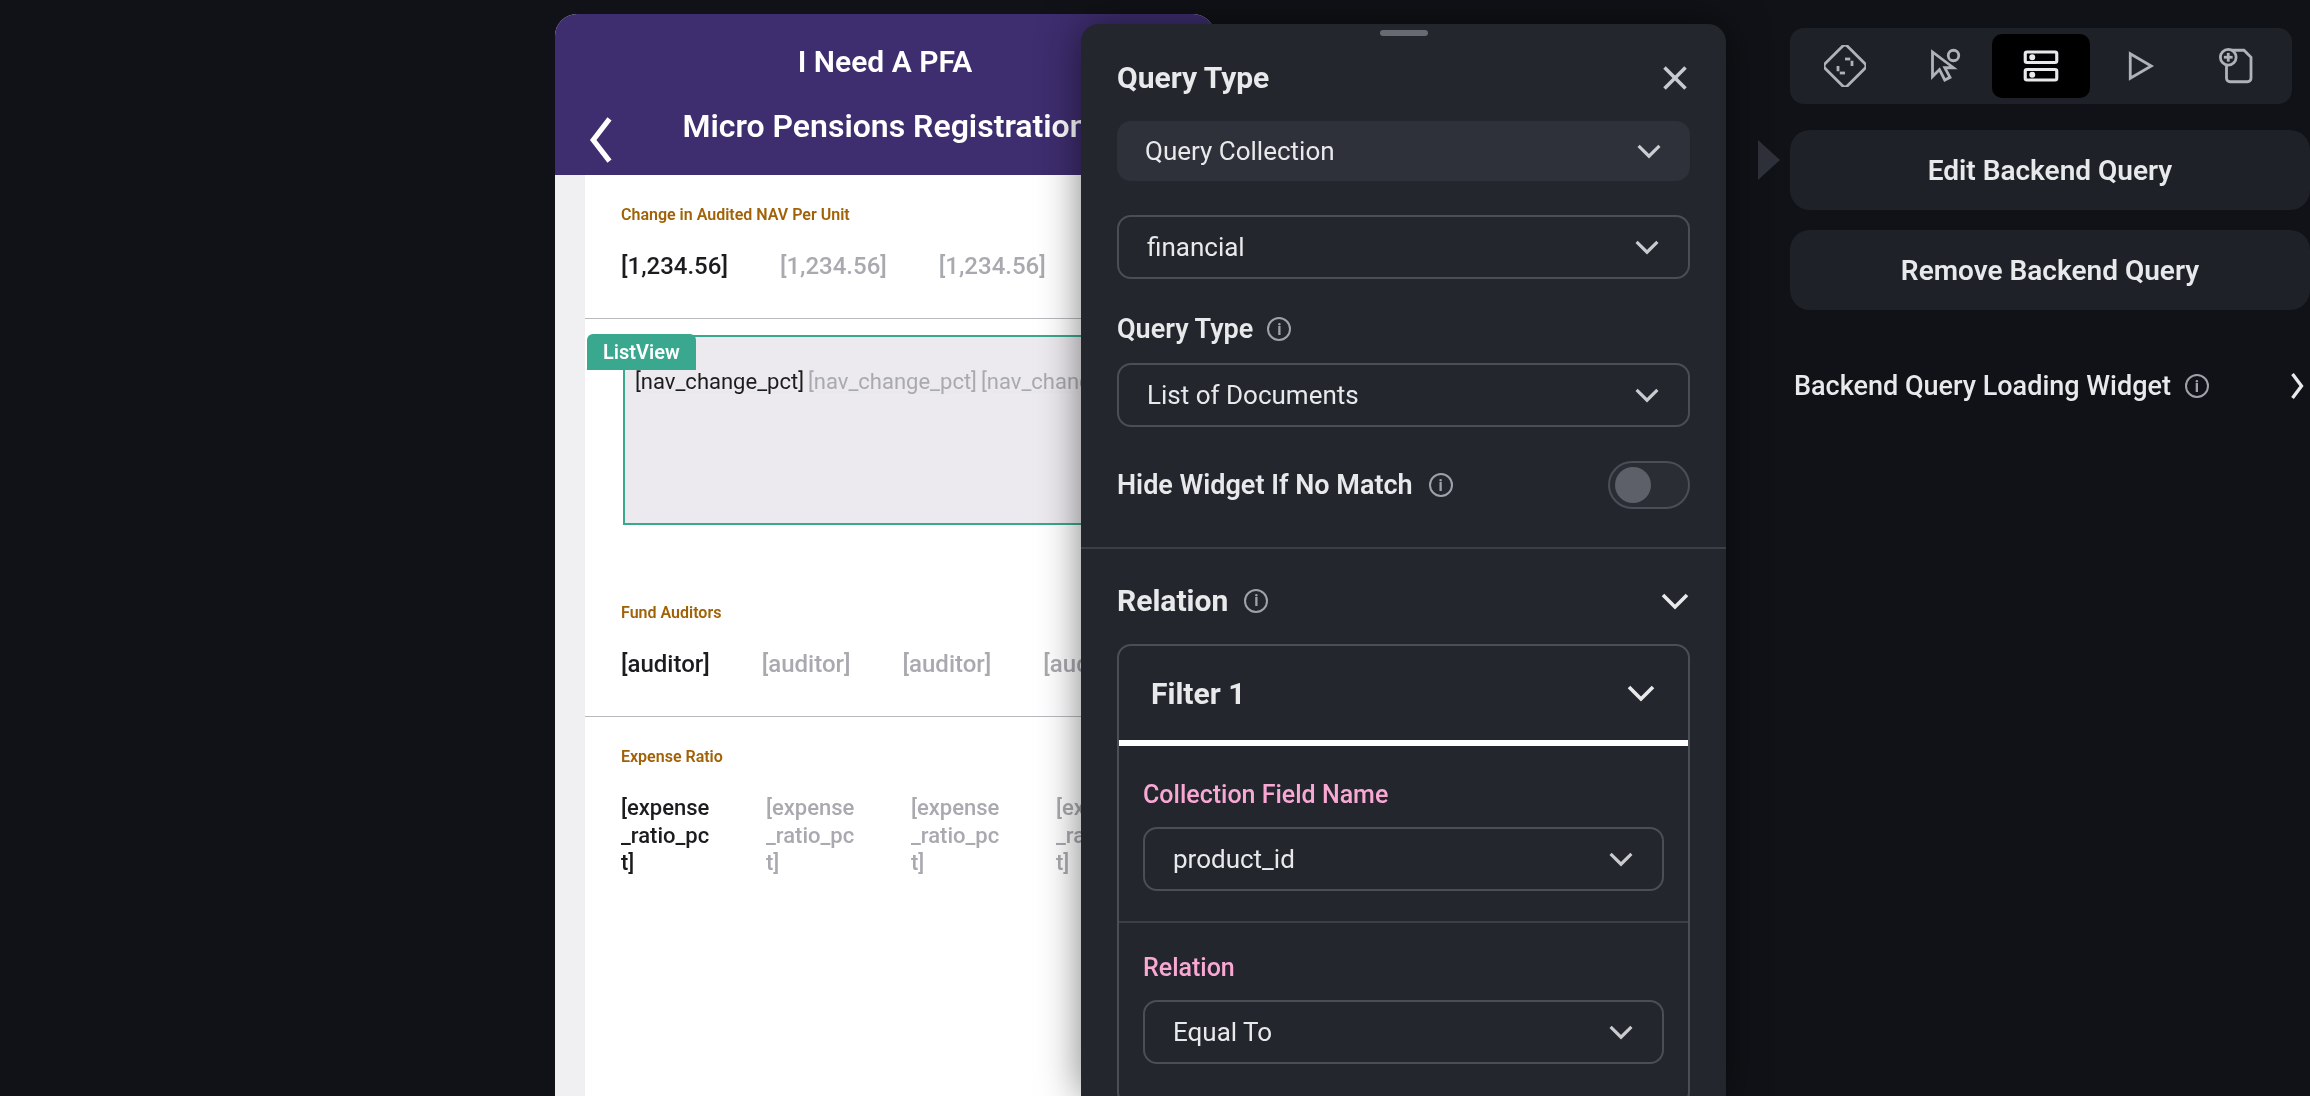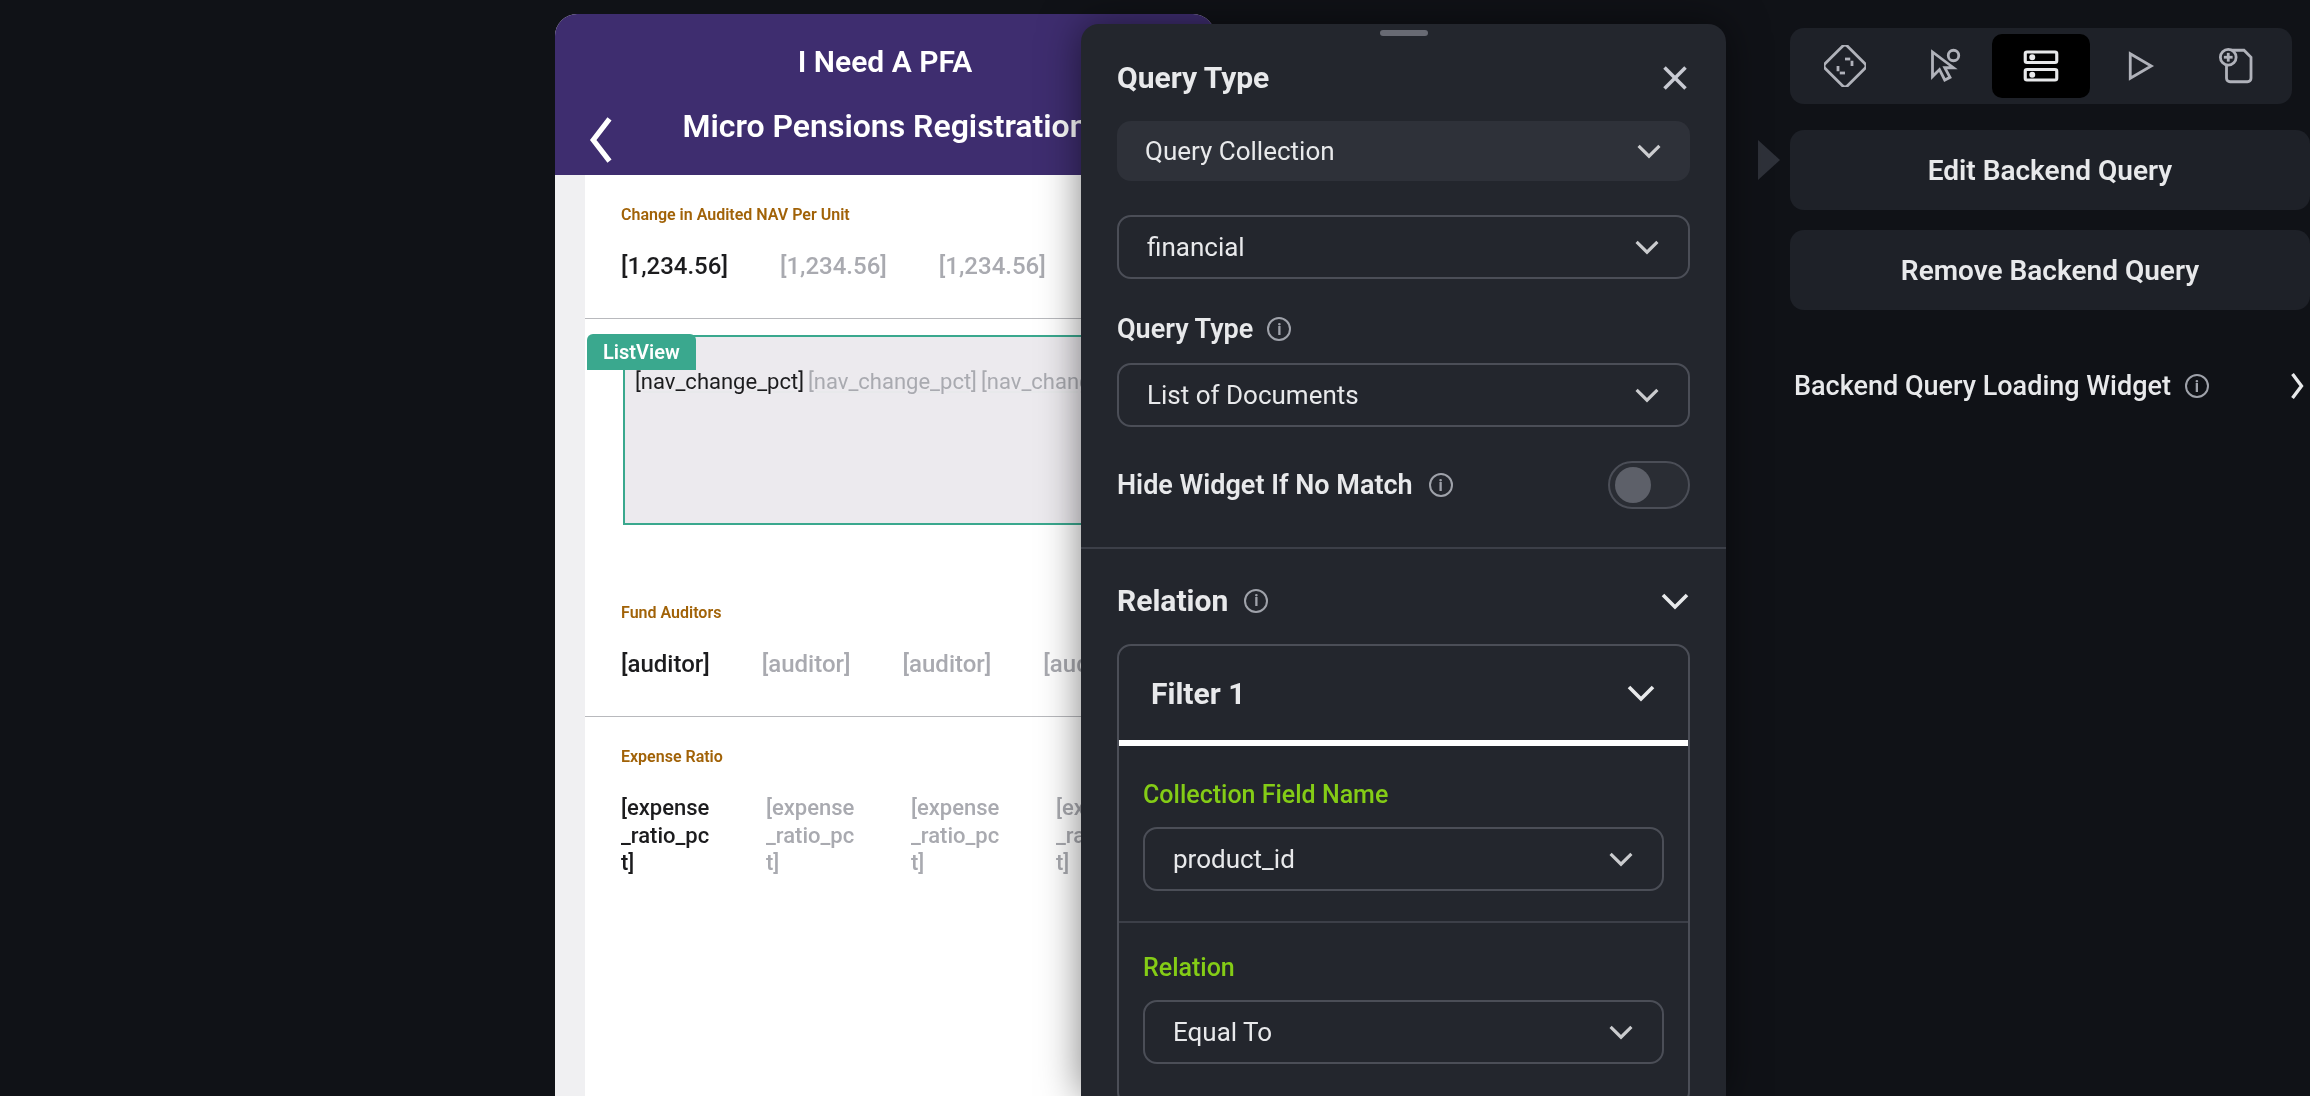--- a/index.html
+++ b/index.html
@@ -42,21 +42,21 @@
     position: absolute;
     top: 130px;
     left: 1790px;
     right: 0;
     display: flex;
     flex-direction: column;
     gap: 20px;
   }
   .action-btn {
     background: #1e2128;
-    border-radius: 14px;
+    border-radius: 20px;
     height: 80px;
     display: flex;
     align-items: center;
     justify-content: center;
     font-size: 28px;
     font-weight: 600;
     cursor: pointer;
   }
   .loading-row {
     margin-top: 40px;
@@ -304,21 +304,21 @@
     font-weight: 700;
     border-bottom: 6px solid #ffffff;
     cursor: pointer;
   }
   .filter-body {
     padding: 34px 24px 10px 24px;
   }
   .sub-label {
     font-size: 25px;
     font-weight: 500;
-    color: #84cc16;
+    color: #f9a8d4;
     margin-bottom: 18px;
   }
   .filter-body .select-box { margin-bottom: 30px; }
   .filter-divider {
     height: 1.5px;
     background: #3c3f48;
     margin: 4px -24px 30px -24px;
   }
 
   svg { display: block; }

